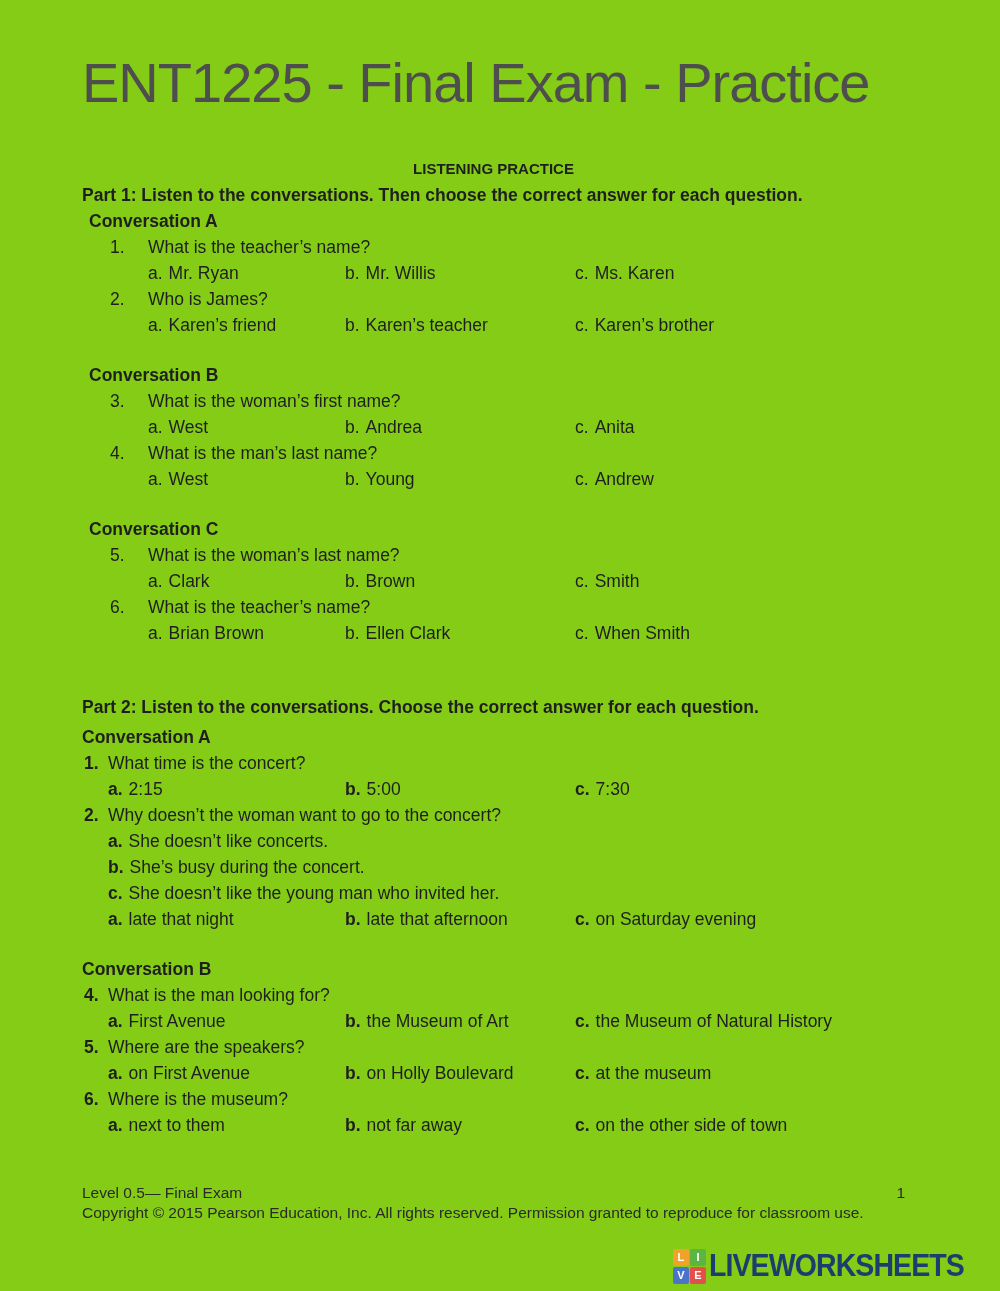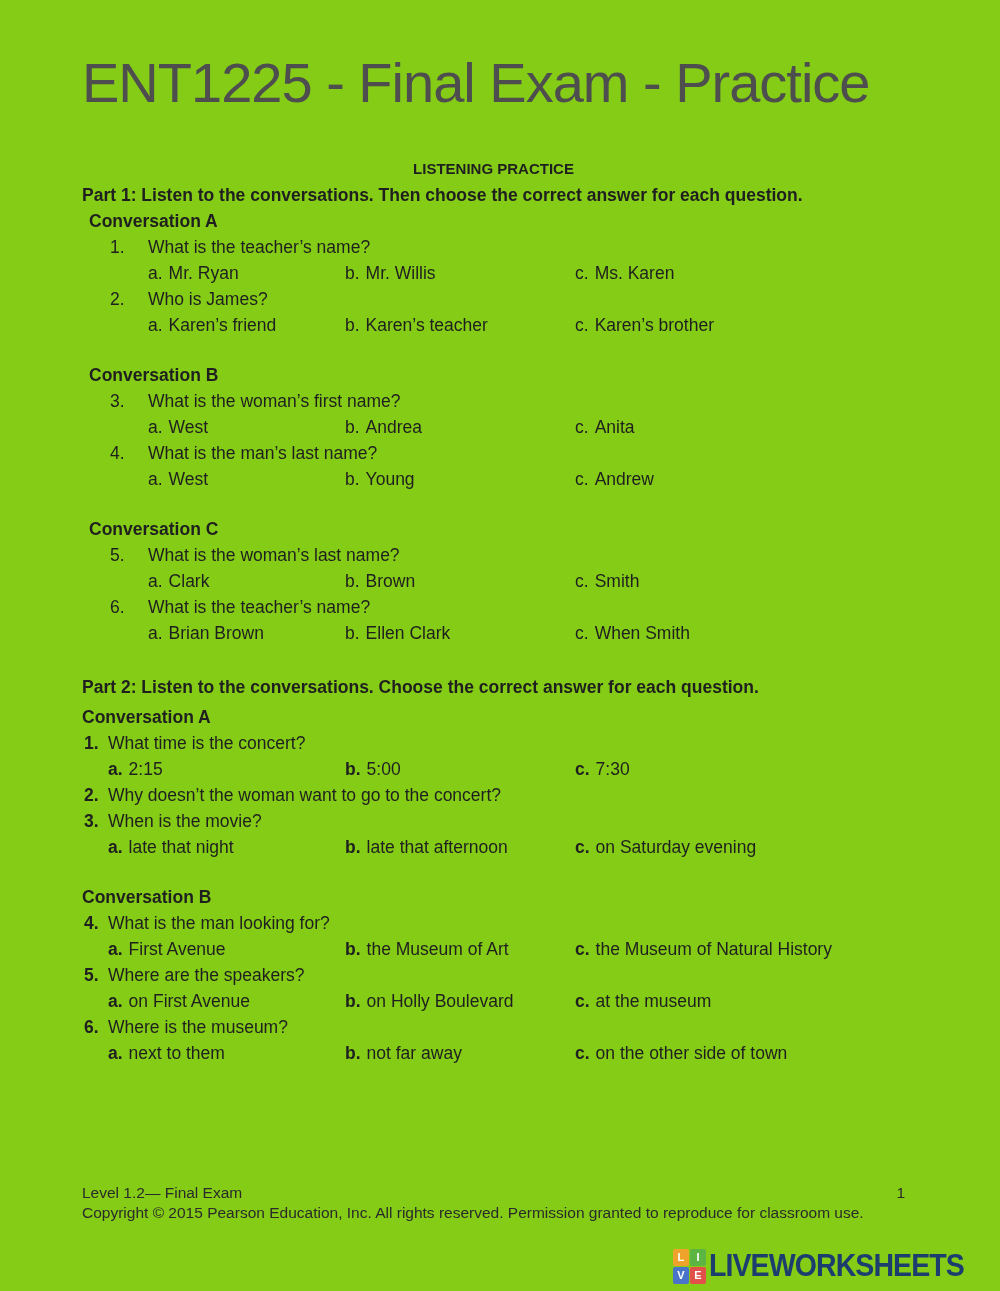--- a/index.html
+++ b/index.html
@@ -16,21 +16,21 @@
     margin:0 0 42px 0;
     font-size:56px; font-weight:400; letter-spacing:-1px;
     line-height:62px; white-space:nowrap;
     color:#4e4e4e;
   }
   .center-heading {
     text-align:center; font-weight:700; font-size:15px; line-height:26px;
     margin:0 0 0 0;
   }
   .part { margin:0; }
-  .part + .part { margin-top:28px; }
+  .part + .part { margin-top:48px; }
   .part-heading { margin:0; font-weight:700; font-size:17.5px; line-height:26px; }
   .conversation + .conversation { margin-top:24px; }
   .conv-title { margin:0; font-weight:700; font-size:17.5px; line-height:26px; }
   .part1 .conv-title { padding-left:7px; }
   .part2 .conv-title { margin-top:4px; }
   .q-line { font-size:17.5px; line-height:26px; }
   .q-num { display:inline-block; }
   .part1 .q-num { width:38px; margin-left:28px; }
   .part2 .q-num { width:24px; margin-left:2px; font-weight:700; }
   .options { display:flex; flex-direction:row; }
@@ -227,26 +227,36 @@
   <span class="option">
     <span class="opt-letter">c.</span><span class="opt-text">7:30</span>
   </span>
 </div>
   </div>
 
   <div class="question">
     <div class="q-line">
       <span class="q-num">2.</span><span class="q-text">Why doesn’t the woman want to go to the concert?</span>
     </div>
-  </div>
-
-  <div class="question">
-    <div class="q-line">
-      <span class="q-num">3.</span><span class="q-text">When is the movie?</span>
-    </div>
+    <div class="options stacked">
+  <span class="option">
+    <span class="opt-letter">a.</span><span class="opt-text">She doesn’t like concerts.</span>
+  </span>
+
+  <span class="option">
+    <span class="opt-letter">b.</span><span class="opt-text">She’s busy during the concert.</span>
+  </span>
+
+  <span class="option">
+    <span class="opt-letter">c.</span><span class="opt-text">She doesn’t like the young man who invited her.</span>
+  </span>
+</div>
+  </div>
+
+  <div class="question">
     <div class="options">
   <span class="option">
     <span class="opt-letter">a.</span><span class="opt-text">late that night</span>
   </span>
 
   <span class="option">
     <span class="opt-letter">b.</span><span class="opt-text">late that afternoon</span>
   </span>
 
   <span class="option">
@@ -317,21 +327,21 @@
 </div>
   </div>
 </div>
   </section>
 </section>
       </div>
   </div>
 
   <div class="footer">
     <div class="footer-line1">
-      <span>Level 1.2— Final Exam</span>
+      <span>Level 0.5— Final Exam</span>
       <span>1</span>
     </div>
     <div>Copyright © 2015 Pearson Education, Inc. All rights reserved. Permission granted to reproduce for classroom use.</div>
   </div>
 
   <div class="logo">
     <span class="logo-grid" id="logo-grid">
         <span class="logo-square" style="background: rgb(240, 163, 42);">L</span>
         <span class="logo-square" style="background: rgb(92, 181, 67);">I</span>
         <span class="logo-square" style="background: rgb(74, 116, 201);">V</span>

